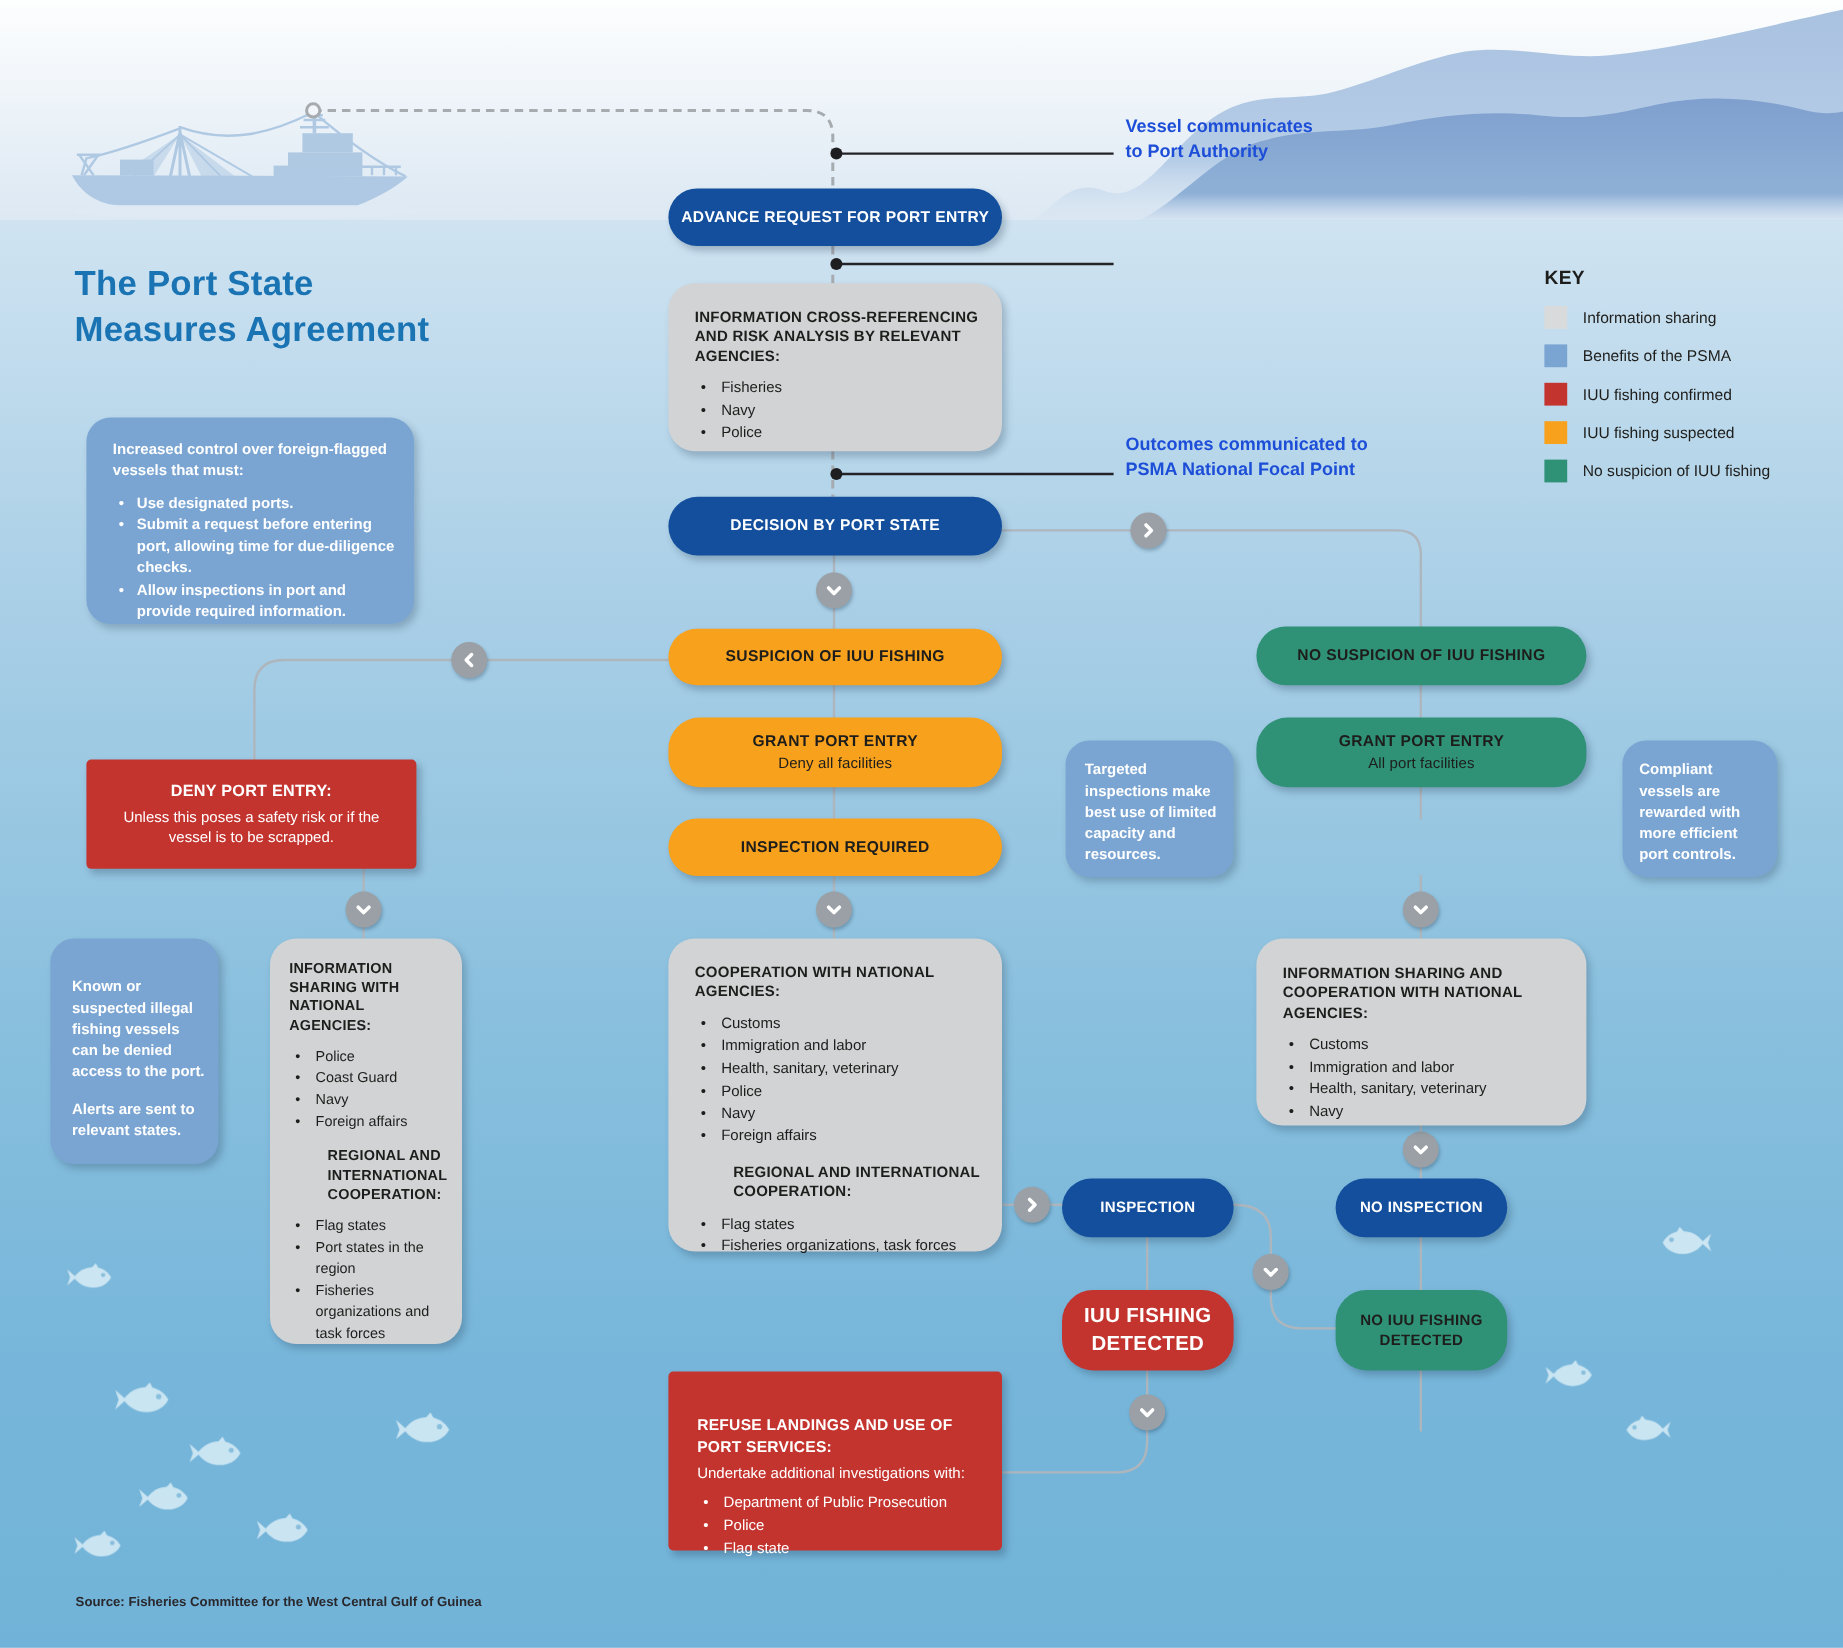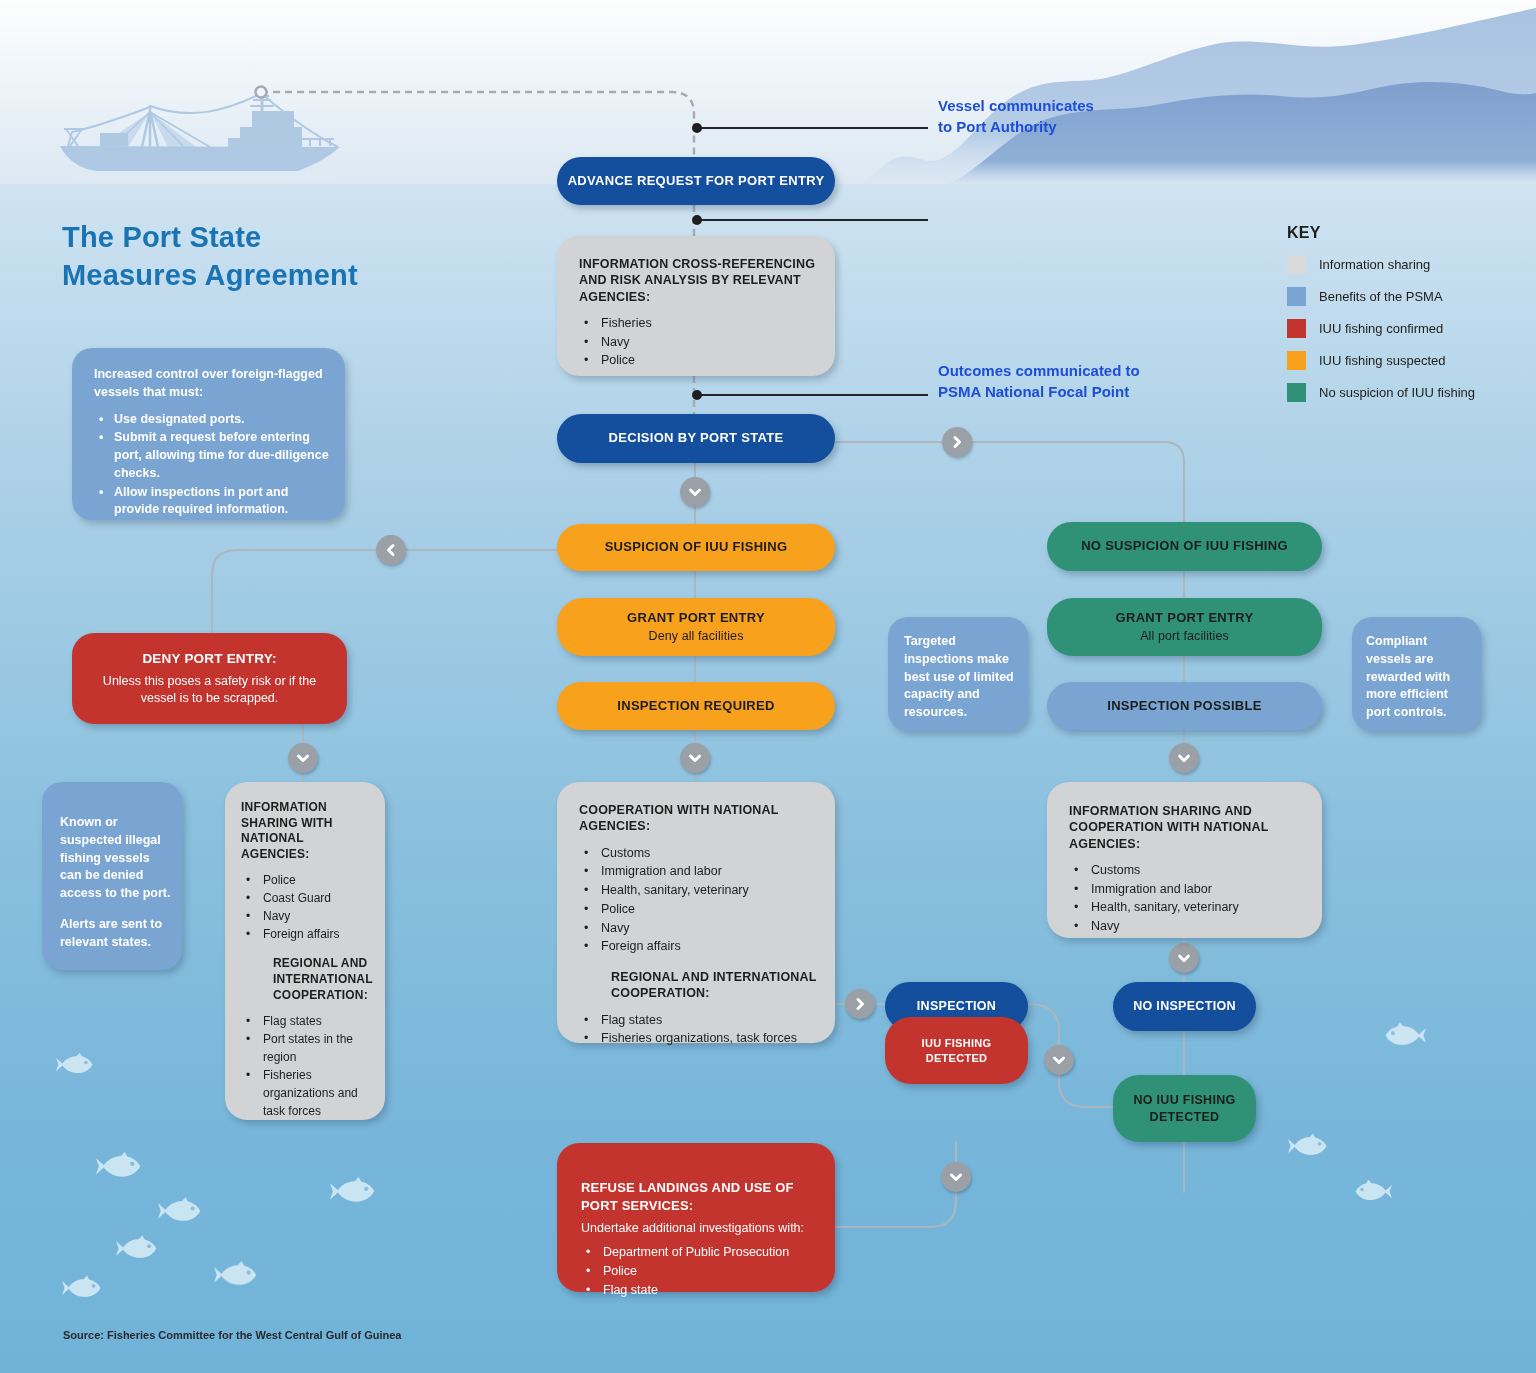--- a/index.html
+++ b/index.html
@@ -40,21 +40,21 @@
   .tight ul.blist{font-size:12px;}
 
   .note{background:#7aa5d2;color:#fff;border-radius:20px;font-weight:bold;
         font-size:12.5px;line-height:1.42;padding:16px 12px 12px 18px;
         box-shadow:3px 4px 6px rgba(30,55,80,.25);}
   .note p{margin:0 0 13px;}
   .note .intro{margin:0 0 9px;}
   .note ul.blist{font-size:12.5px;line-height:1.42;}
   .note ul.blist li{padding-left:20px;margin-bottom:1px;}
 
-  .redbox{background:#c4342f;border-radius:22px;color:#fff;
+  .redbox{background:#c4342f;border-radius:4px;color:#fff;
           box-shadow:3px 4px 6px rgba(30,55,80,.28);}
   .redbox.center{display:flex;flex-direction:column;justify-content:center;
                  text-align:center;padding:10px 24px;}
   .redbox .rtitle{font-weight:bold;font-size:13.5px;margin:0 0 7px;letter-spacing:.2px;}
   .redbox .rbody{font-size:12.5px;line-height:1.35;margin:0;}
   .redbox.list{padding:36px 18px 14px 24px;text-align:left;}
   .redbox.list .rtitle{font-size:13px;line-height:1.35;}
   .redbox.list .rsub{font-size:12.5px;margin:0 0 8px;}
   .redbox.list ul.blist li::before{color:#fff;}
 
@@ -342,41 +342,40 @@
       </ul>
   </div>
 
   <div class="box pill bg-green t-dark" style="left:1047px;top:522px;width:275px;height:49px">NO SUSPICION OF IUU FISHING</div>
 
   <div class="box pill bg-green t-dark" style="left:1047px;top:598px;width:275px;height:58px">
     <span>GRANT PORT ENTRY</span>
     <span class="sub">All port facilities</span>
   </div>
 
-  <div class="box pill bg-lblue t-dark" style="left:1047px;top:682px;width:275px;height:48px">INSPECTION POSSIBLE</div>
 
   <div class="box note" style="left:888px;top:617px;width:140px;height:114px;padding:16px 8px 8px 16px">Targeted inspections make best use of limited capacity and resources.</div>
 
   <div class="box note" style="left:1352px;top:617px;width:129px;height:114px;padding:16px 6px 8px 14px">Compliant vessels are rewarded with more efficient port controls.</div>
 
   <div class="box graybox" style="left:1047px;top:782px;width:275px;height:156px;padding-top:21px">
     <h4>INFORMATION SHARING AND COOPERATION WITH NATIONAL AGENCIES:</h4>
     <ul class="blist">
         <li>Customs</li>
         <li>Immigration and labor</li>
         <li>Health, sanitary, veterinary</li>
         <li>Navy</li>
       </ul>
   </div>
 
   <div class="box pill bg-blue t-white" style="left:885px;top:982px;width:143px;height:49px;font-size:12.5px">INSPECTION</div>
 
   <div class="box pill bg-blue t-white" style="left:1113px;top:982px;width:143px;height:49px;font-size:12.5px">NO INSPECTION</div>
 
-  <div class="box pill bg-red t-white" style="left:885px;top:1017px;width:143px;height:67px;font-size:11px">IUU FISHING
+  <div class="box pill bg-red t-white" style="left:885px;top:1075px;width:143px;height:67px;font-size:17px">IUU FISHING
 DETECTED</div>
 
   <div class="box pill bg-green t-dark" style="left:1113px;top:1075px;width:143px;height:67px;font-size:12.5px">NO IUU FISHING
 DETECTED</div>
 
 
   <div class="src">Source: Fisheries Committee for the West Central Gulf of Guinea</div>
 </div>
 
 </body></html>

